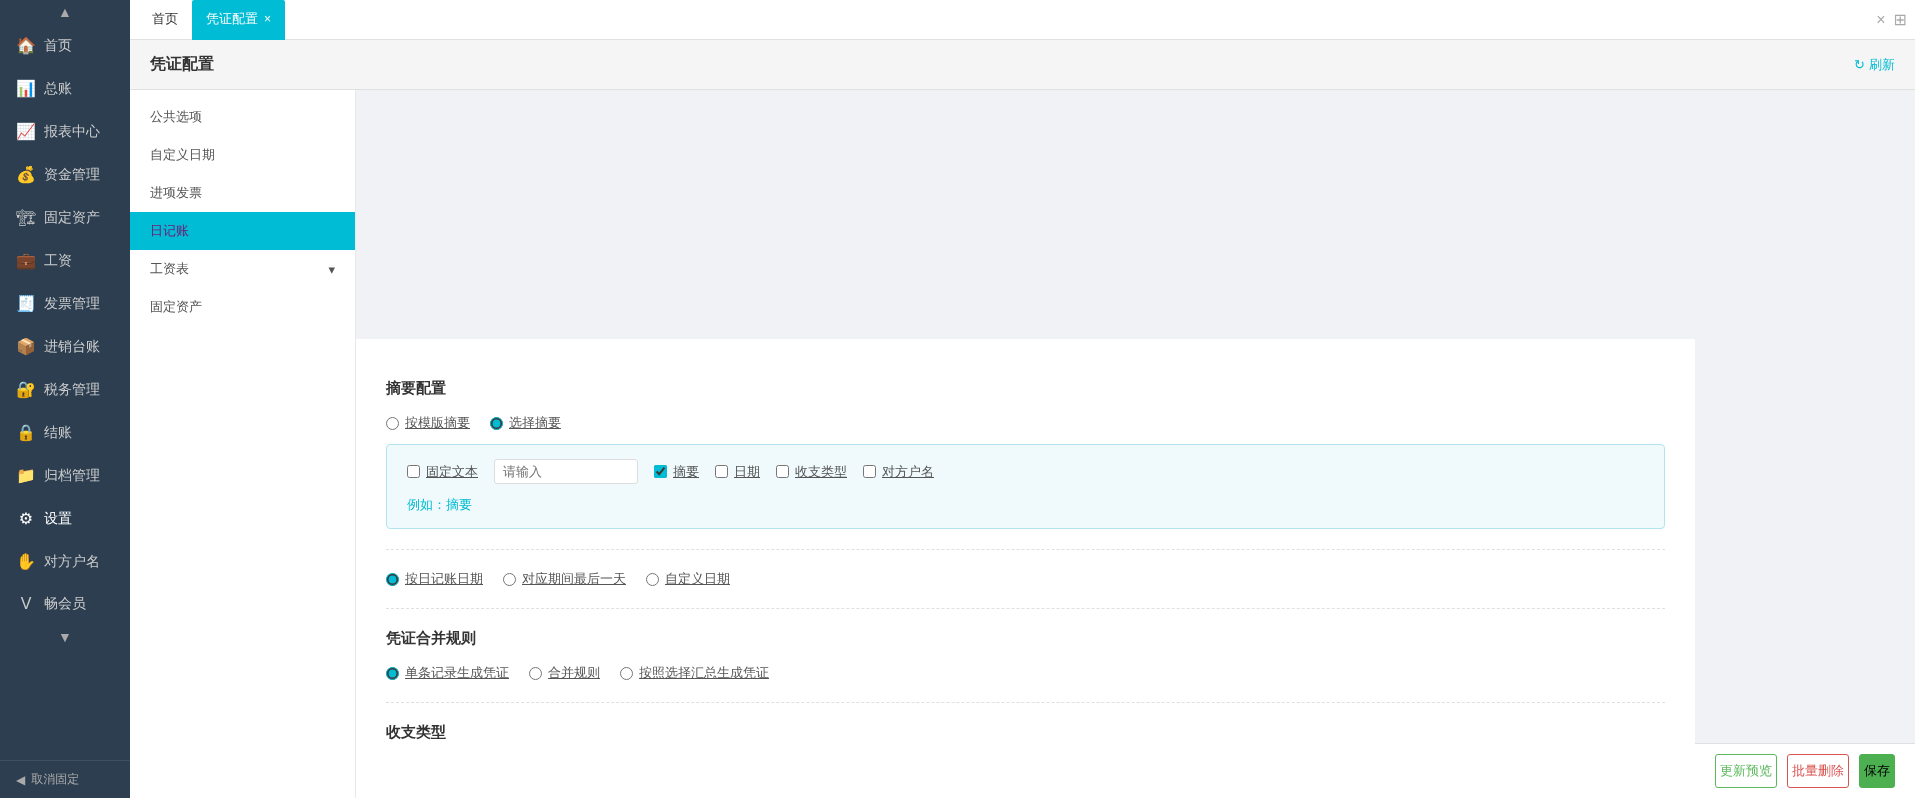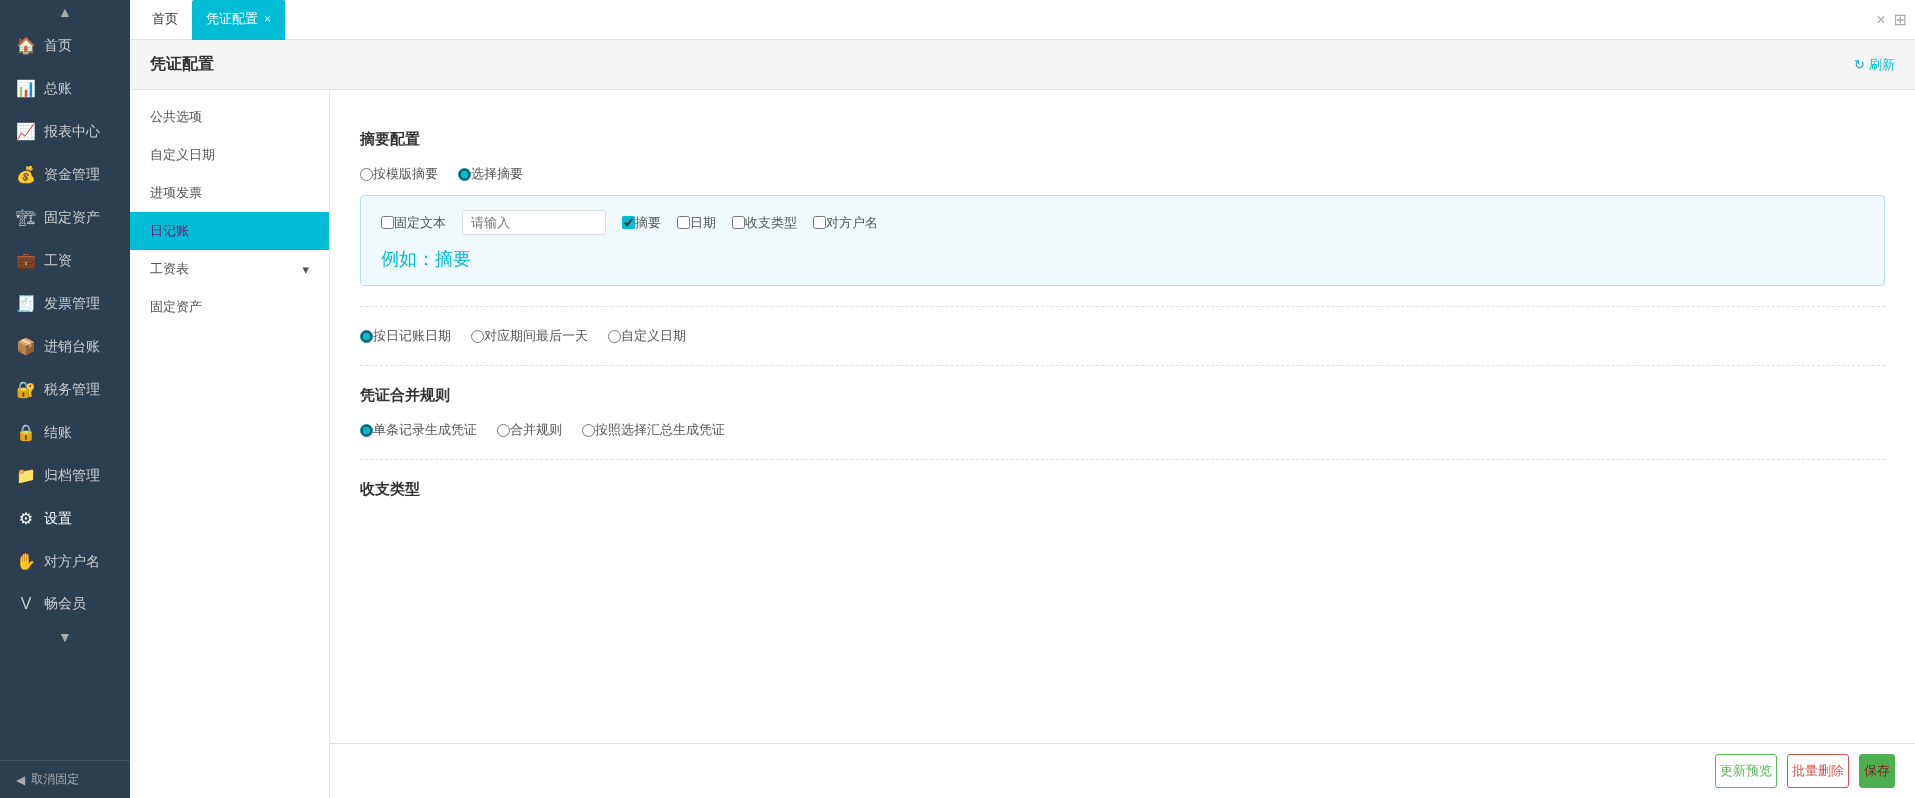--- a/index.html
+++ b/index.html
@@ -120,43 +120,44 @@
       display: flex;
       align-items: center;
       gap: 4px;
       color: #00bcd4;
       cursor: pointer;
       font-size: 13px;
     }
 
     
     .left-nav {
-      width: 200px;
+      width: 226px;
       background: #fff;
       border-right: 1px solid #e8e8e8;
       flex-shrink: 0;
       padding: 8px 0;
     }
     .left-nav-item {
       padding: 10px 20px;
       color: #555;
       cursor: pointer;
       font-size: 13px;
       display: flex;
       align-items: center;
       justify-content: space-between;
     }
     .left-nav-item.active { background: #00bcd4; color: #701a75; }
 
     
     .right-content {
       flex: 1;
       display: flex;
-      flex-direction: column;
+      flex-direction: row;
       overflow: hidden;
+      align-items: flex-end;
     }
 
     .page-wrapper {
       flex: 1;
       display: flex;
       flex-direction: column;
       overflow: hidden;
     }
 
     .scroll-area {
@@ -183,23 +184,25 @@
     
     .option-row {
       display: flex;
       align-items: center;
       gap: 20px;
       flex-wrap: wrap;
     }
     .radio-label, .checkbox-label {
       display: flex;
       align-items: center;
+      gap: 6px;
       cursor: pointer;
       color: #555;
       font-size: 13px;
+      text-decoration: underline;
     }
     input[type="radio"], input[type="checkbox"] {
       cursor: pointer;
       accent-color: #00bcd4;
     }
 
     
     .summary-config-box {
       background: #f0fafd;
       border: 1px solid #b2e4ef;
@@ -217,21 +220,21 @@
     .text-input {
       border: 1px solid #ddd;
       border-radius: 3px;
       padding: 4px 8px;
       font-size: 13px;
       color: #aaa;
       width: 144px;
     }
     .example-text {
       color: #00bcd4;
-      font-size: 18px;
+      font-size: 13px;
     }
 
     
     .bottom-bar {
       background: #fff;
       border-top: 1px solid #e0e0e0;
       padding: 10px 20px;
       display: flex;
       justify-content: flex-end;
       align-items: center;
@@ -250,21 +253,21 @@
       color: #5cb85c;
       background: #fff;
     }
     .btn-outline-red {
       border-color: #d9534f;
       color: #d9534f;
       background: #fff;
     }
     .btn-primary {
       background: #4caf50;
-      color: #7f1d1d;
+      color: #000000;
       border-color: #4caf50;
     }
 
     
     .scroll-area::-webkit-scrollbar { width: 8px; }
     .scroll-area::-webkit-scrollbar-track { background: #f1f1f1; }
     .scroll-area::-webkit-scrollbar-thumb { background: #ccc; border-radius: 4px; }
   </style>
 </head>
 <body>

